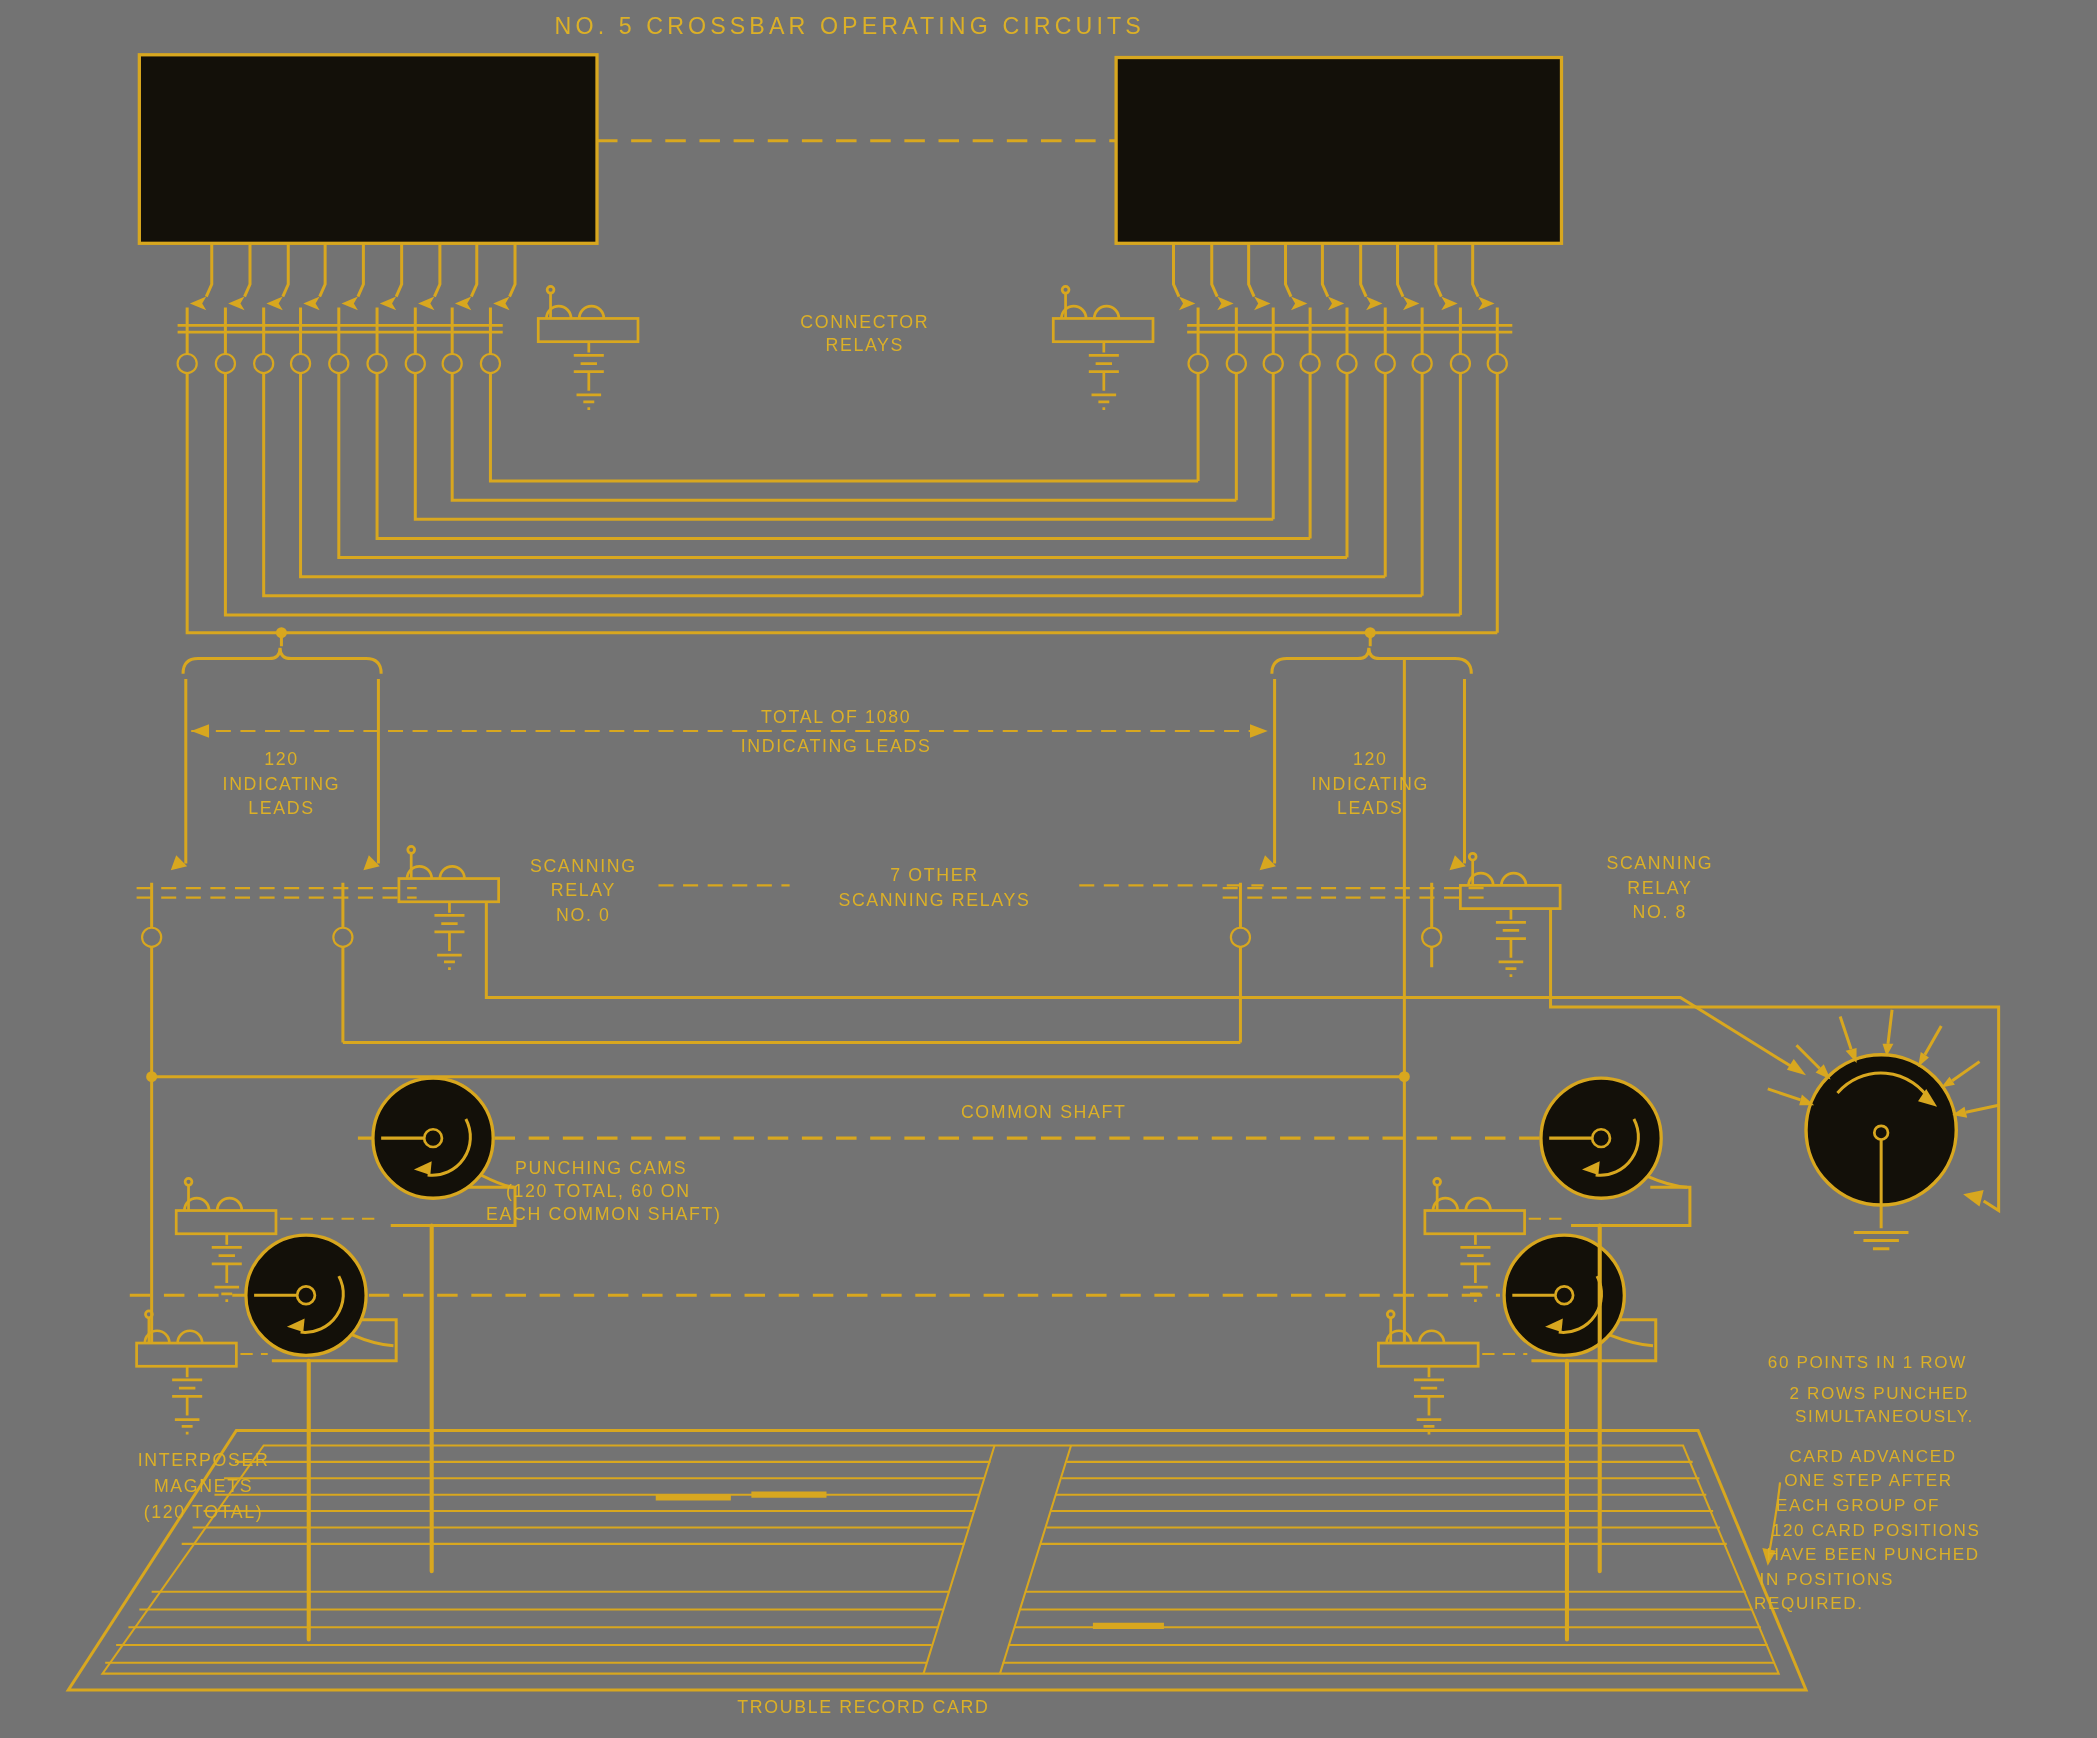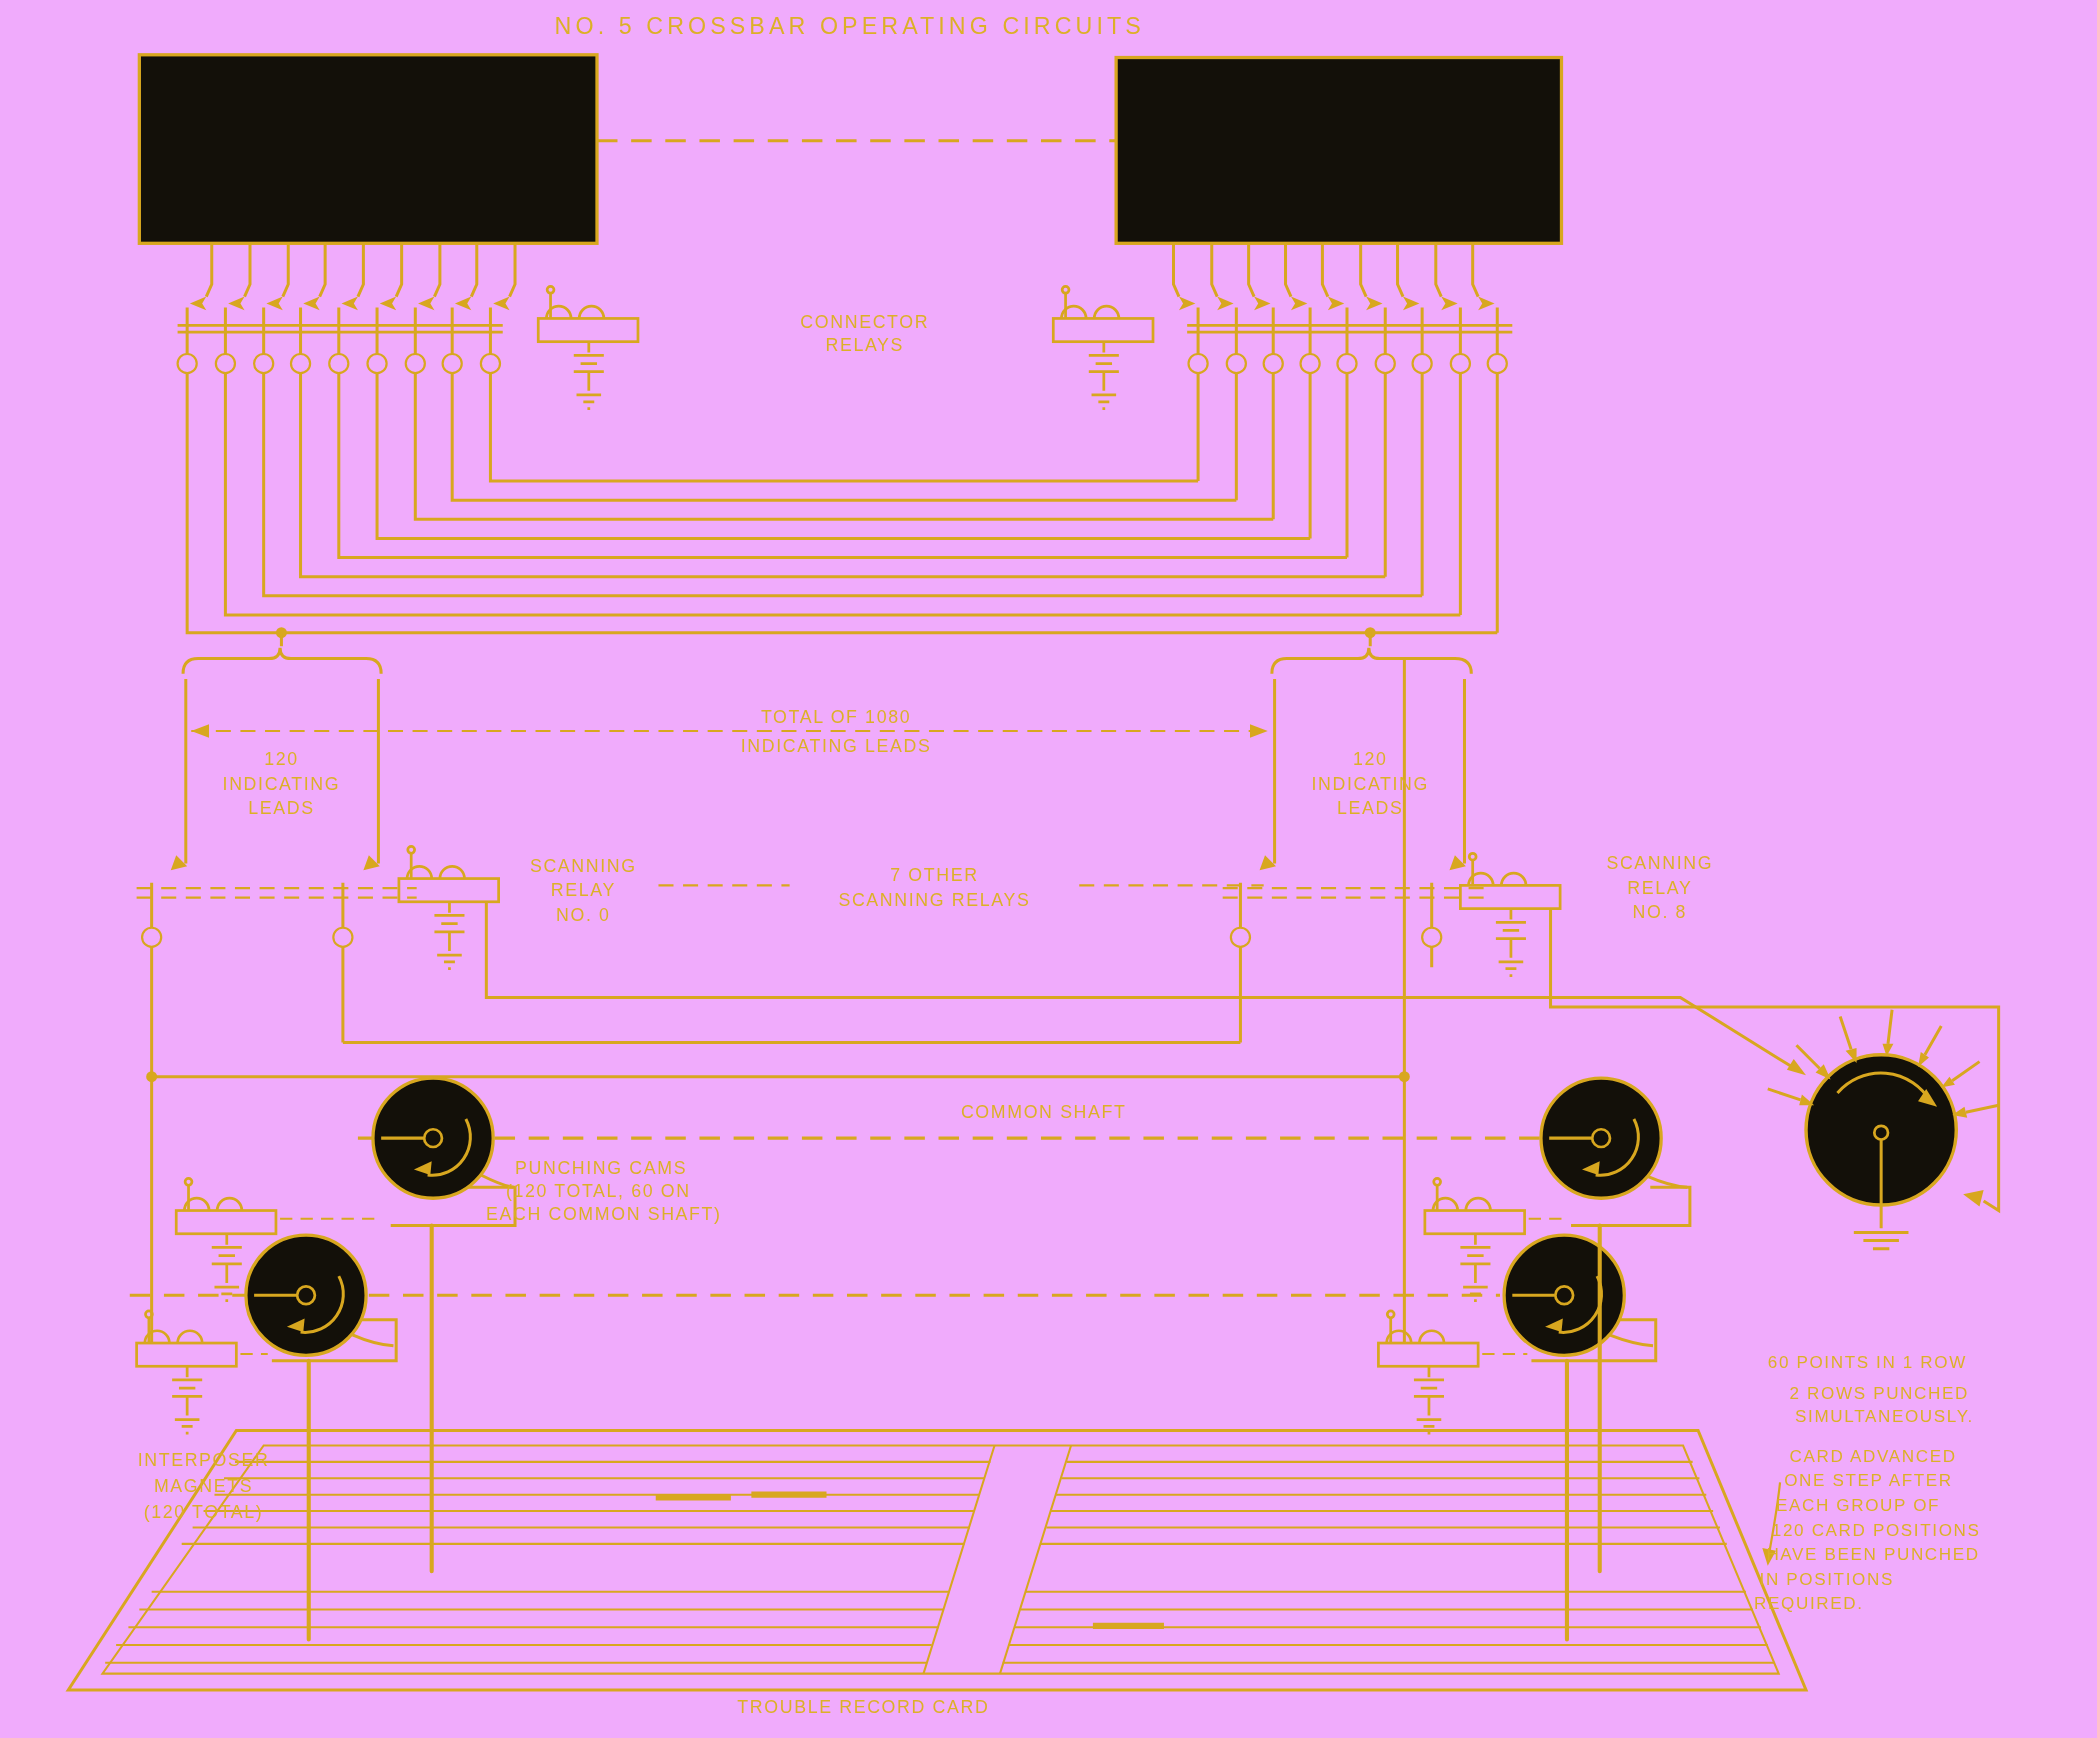--- a/index.html
+++ b/index.html
@@ -1,16 +1,16 @@
 <!DOCTYPE html>
 <html style="font-size:7.3px"><head>
 <meta charset="utf-8">
 <style>
   html,body{margin:0;padding:0;background:#131009;}
-  .stage{width:2097px;height:1738px;background:#f0abfc;overflow:hidden;}
+  .stage{width:2097px;height:1738px;background:#737373;overflow:hidden;}
   svg{display:block;}
   :root{
     --gold:#d8a71f;
     --gold2:#dcb027;
     --bg:#131009;
   }
   .ln{stroke:var(--gold);fill:none;stroke-width:2.2;}
   .ln-thin{stroke:var(--gold);fill:none;stroke-width:1.6;}
   .ln-bus{stroke:var(--gold);fill:none;stroke-width:2;}
   .ln-card{stroke:var(--gold);fill:none;stroke-width:1.5;}

